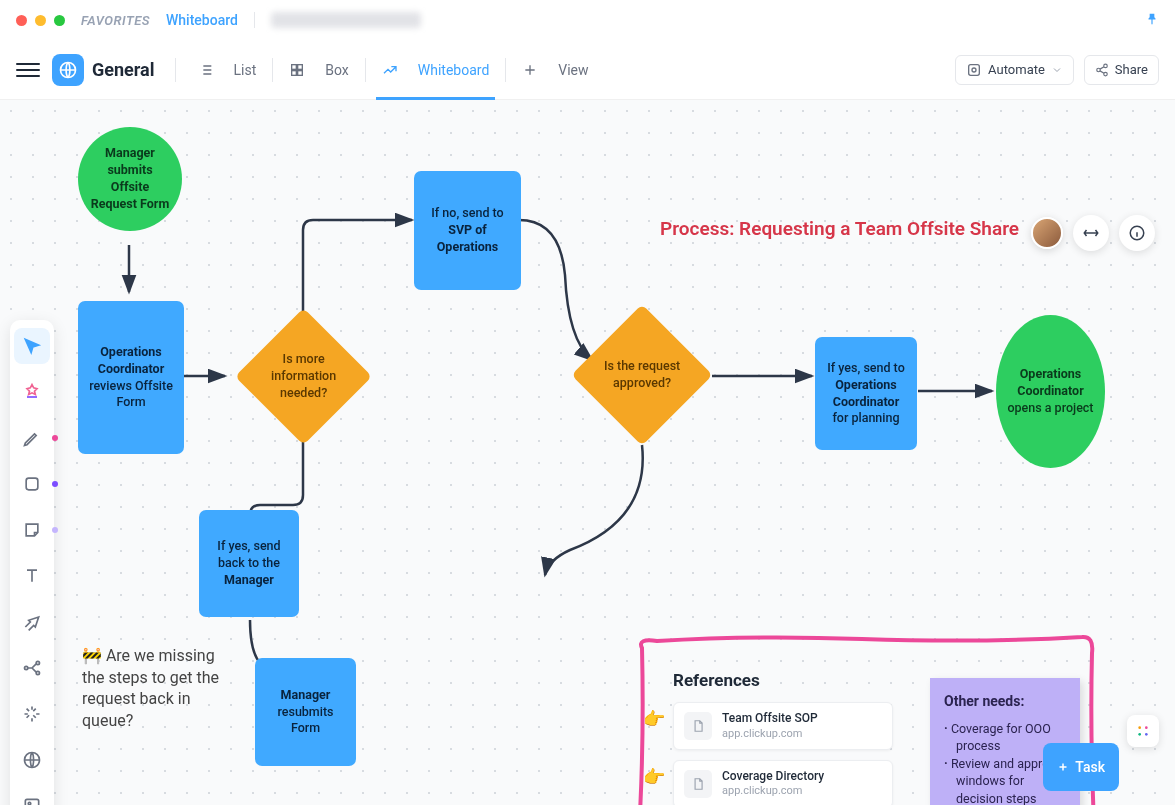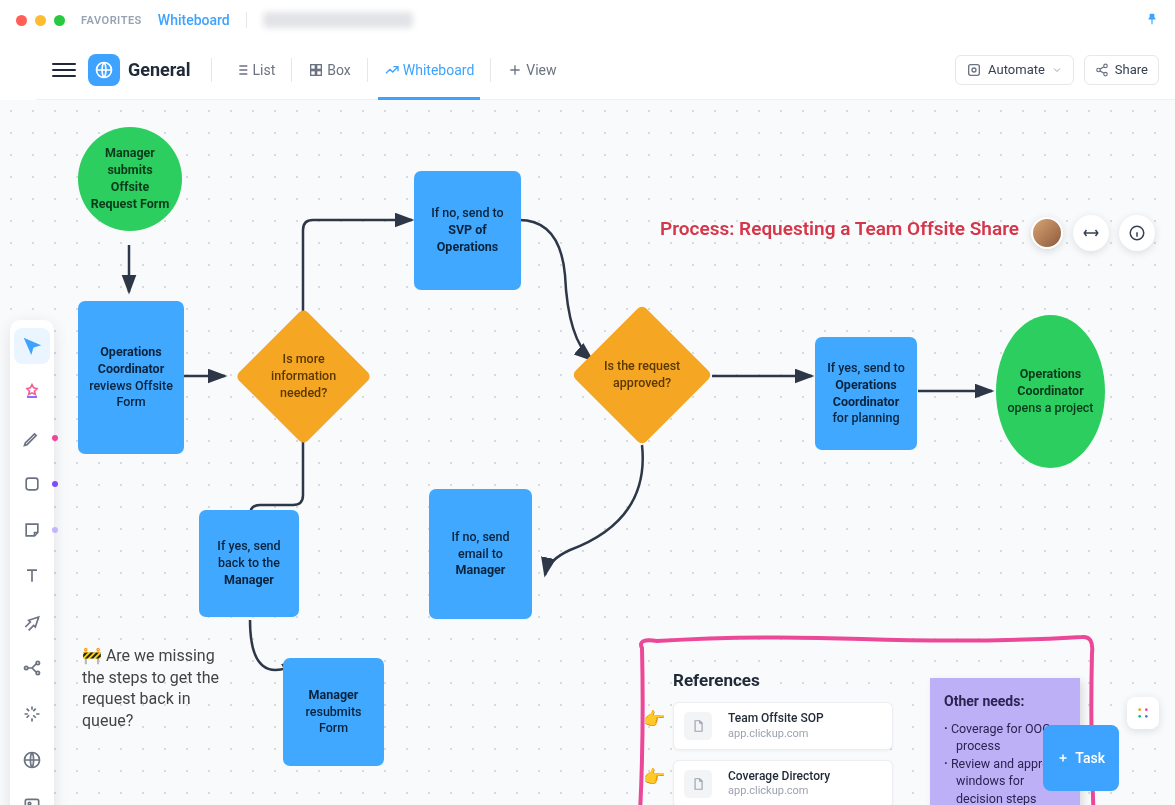--- a/index.html
+++ b/index.html
@@ -3,34 +3,34 @@
 <meta charset="utf-8">
 <style>
 * { margin: 0; padding: 0; box-sizing: border-box; font-family: -apple-system, BlinkMacSystemFont, 'Segoe UI', Roboto, sans-serif; }
 body { width: 1175px; height: 805px; overflow: hidden; background: #fff; position: relative; }
 
 
 .chrome-row { height: 40px; display: flex; align-items: center; padding: 0 16px; gap: 16px; }
 .traffic-lights { display: flex; gap: 8px; }
 .traffic-lights span { width: 11px; height: 11px; border-radius: 50%; display: block; }
 .tl-red { background: #ff5f57; } .tl-yellow { background: #febc2e; } .tl-green { background: #28c840; }
-.favorites { color: #98a2b3; font-size: 11px; font-weight: 600; letter-spacing: 0.5px; }
+.favorites { color: #98a2b3; font-size: 13px; font-weight: 600; letter-spacing: 0.5px; font-style: italic; }
 .top-link { color: #3ea3ff; font-size: 14px; font-weight: 500; }
 .top-blur { width: 150px; height: 16px; background: #e2e3e7; filter: blur(3px); border-radius: 4px; }
 .pin-icon { margin-left: auto; color: #3ea3ff; }
 
 
-.toolbar { height: 60px; display: flex; align-items: center; padding: 0 16px; gap: 8px; border-bottom: 1px solid #f0f0f0; margin-left: 36px; }
+.toolbar { height: 60px; display: flex; align-items: center; padding: 0 16px; gap: 8px; border-bottom: 1px solid #f0f0f0; }
 .ham { width: 24px; display: flex; flex-direction: column; gap: 4px; cursor: pointer; margin-right:4px;}
 .ham span { height: 2px; background: #1f2937; border-radius: 2px; }
 .globe-badge { width: 32px; height: 32px; background: #3ea3ff; border-radius: 8px; display: flex; align-items: center; justify-content: center; }
 .globe-badge svg { width: 20px; height: 20px; stroke: #fff; fill: none; }
 .space-title { font-size: 18px; font-weight: 700; color: #1f2937; margin-right: 12px; }
 .tabs { display: flex; align-items: center; gap: 2px; }
-.tab { padding: 0 14px; height: 60px; display: flex; align-items: center; gap: 3px; color: #6b7280; font-size: 14px; cursor: pointer; position: relative;}
+.tab { padding: 0 14px; height: 60px; display: flex; align-items: center; gap: 20px; color: #6b7280; font-size: 14px; cursor: pointer; position: relative;}
 .tab svg { width: 16px; height: 16px; stroke: currentColor; fill: none; stroke-width: 2; }
 .tab.active { color: #3ea3ff; }
 .tab.active::after { content: ''; position: absolute; bottom: 0; left: 8px; right: 8px; height: 3px; background: #3ea3ff; }
 .vline { width: 1px; height: 24px; background: #e5e7eb; }
 .toolbar-right { margin-left: auto; display: flex; gap: 10px; }
 .btn-outline { border: 1px solid #e5e7eb; background: #fff; border-radius: 6px; padding: 6px 10px; display: flex; align-items: center; gap: 6px; font-size: 13px; color: #374151; cursor: pointer;}
 
 
 .canvas { position: absolute; top: 100px; left: 0; right: 0; bottom: 0; background: #f9fafb;
   background-image: radial-gradient(circle, #d7dbe0 1.5px, transparent 1.5px);
@@ -45,39 +45,39 @@
 .rail .ritem.active svg { stroke: #3ea3ff; fill: #3ea3ff; }
 .color-dot { position: absolute; right: -8px; width: 6px; height: 6px; border-radius: 50%; }
 
 
 .top-right { position: absolute; top: 115px; right: 20px; display: flex; gap: 10px; align-items: center; z-index: 50;}
 .avatar { width: 32px; height: 32px; border-radius: 50%; background: linear-gradient(135deg,#d9a574,#8b5a3c); box-shadow: 0 2px 8px rgba(0,0,0,0.15); border:2px solid #fff;}
 .circ-btn { width: 36px; height: 36px; border-radius: 50%; background: #fff; box-shadow: 0 2px 8px rgba(0,0,0,0.12); display: flex; align-items: center; justify-content: center; cursor:pointer;}
 
 
 .bottom-right { position: absolute; bottom: 14px; right: 16px; display: flex; gap: 8px; z-index: 50;}
-.task-btn { background: #3ea3ff; color: #fff; border: none; border-radius: 8px; padding: 25px 14px; font-size: 14px; font-weight: 500; display: flex; align-items: center; gap: 6px; cursor:pointer;margin-top:28px;}
+.task-btn { background: #3ea3ff; color: #fff; border: none; border-radius: 8px; padding: 16px 14px; font-size: 14px; font-weight: 500; display: flex; align-items: center; gap: 6px; cursor:pointer;margin-top:28px;}
 .mini-grid { width: 32px; height: 32px; background: #fff; border-radius: 8px; box-shadow: 0 2px 8px rgba(0,0,0,0.12); display: flex; align-items: center; justify-content: center; cursor:pointer;}
 
 
 .node { position: absolute; border-radius: 6px; font-size: 12.5px; line-height: 1.35; font-weight: 500; color: #0c2340; display: flex; align-items: center; justify-content: center; text-align: center; padding: 10px; z-index: 10; }
 .blue { background: #40a9ff; color: #09233d; border-radius: 7px; }
 .green-o { background: #2dce60; color: #0a3a1c; border-radius: 50%; }
 .diamond { background: #f5a623; transform: rotate(45deg); color: #5a3800;}
 .diamond .inner { transform: rotate(-45deg); text-align: center; }
 .node b { font-weight: 700; }
 
 .title-text { position: absolute; font-size: 19px; font-weight: 600; color: #d63649; z-index: 10;}
 
 .comment { position: absolute; font-size: 16px; color: #444; max-width: 140px; line-height: 1.35; z-index: 10;}
 
 
 .ref-panel { position: absolute; left: 673px; top: 570px; width: 220px; z-index: 12;}
 .ref-title { font-size: 17px; font-weight: 700; color: #1f2937; margin-bottom: 12px;}
-.ref-card { background: #fff; border-radius: 6px; padding: 8px 10px; display: flex; align-items: center; gap: 16px; margin-bottom: 10px; border: 1px solid #eceef1; box-shadow: 0 1px 3px rgba(0,0,0,0.05);}
+.ref-card { background: #fff; border-radius: 6px; padding: 8px 10px; display: flex; align-items: center; gap: 10px; margin-bottom: 10px; border: 1px solid #eceef1; box-shadow: 0 1px 3px rgba(0,0,0,0.05);}
 .ref-ico { width: 28px; height: 28px; background: #f3f4f6; border-radius: 5px; display: flex; align-items: center; justify-content: center;}
 .ref-txt { font-size: 12px; line-height: 1.3; }
 .ref-txt .t { color: #1f2937; font-weight: 500; }
 .ref-txt .s { color: #9ca3af; font-size: 11px; }
 .pointy { position: absolute; left: -30px; font-size: 18px; }
 
 
 .sticky { position: absolute; left: 930px; top: 578px; width: 150px; background: #beb0f7; color: #2b2350; padding: 14px 14px 18px; font-size: 12.5px; line-height: 1.4; box-shadow: 3px 3px 8px rgba(0,0,0,0.12); z-index: 12;}
 .sticky .h { font-weight: 700; font-size: 14px; margin-bottom: 8px;}
 .sticky ul { list-style: none; padding-left: 12px; text-indent: -12px;}
@@ -294,27 +294,24 @@
   </div>
 
   <div class="node blue" style="left:414px; top:71px; width:107px; height:119px;">
     <span><span>If no, send to </span><b>SVP of Operations</b></span>
   </div>
 
   <div class="node blue" style="left:199px; top:410px; width:100px; height:107px;">
     <span><span>If yes, send back to the </span><b>Manager</b></span>
   </div>
 
-  <div class="node blue" style="left:255px; top:558px; width:101px; height:108px;margin-left:28px;">
+  <div class="node blue" style="left:255px; top:558px; width:101px; height:108px;">
     <span><b>Manager</b><span> resubmits Form</span></span>
   </div>
 
-  <div class="node blue" style="left:429px; top:389px; width:103px; height:130px;">
-    <span><span>If no, send email to </span><b>Manager</b></span>
-  </div>
 
   <div class="node diamond" style="left:592px; top:225px; width:100px; height:100px;">
     <span class="inner">Is the request approved?</span>
   </div>
 
   <div class="node blue" style="left:815px; top:237px; width:102px; height:113px;">
     <span><span>If yes, send to </span><b>Operations Coordinator</b><span> for planning</span></span>
   </div>
 
   <div class="node green-o" style="left:996px; top:215px; width:109px; height:153px;">

